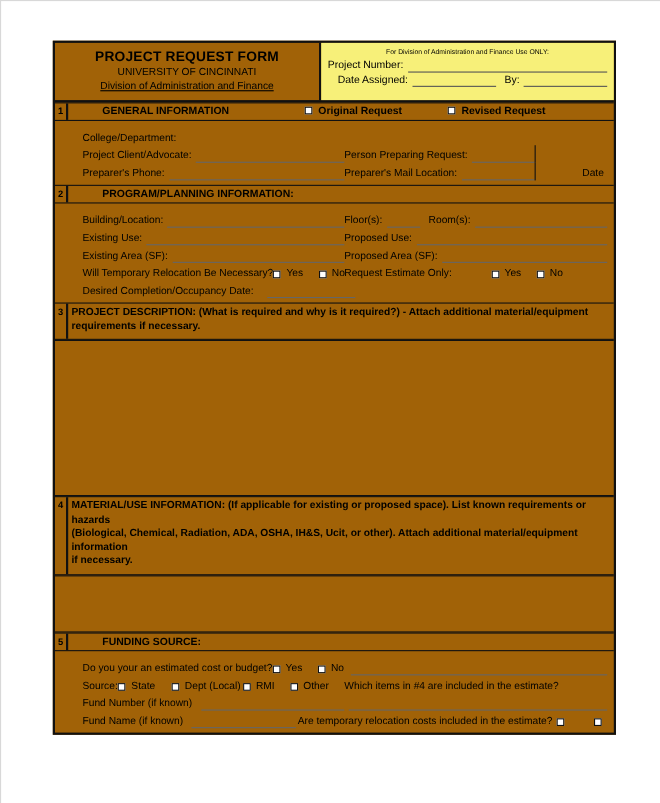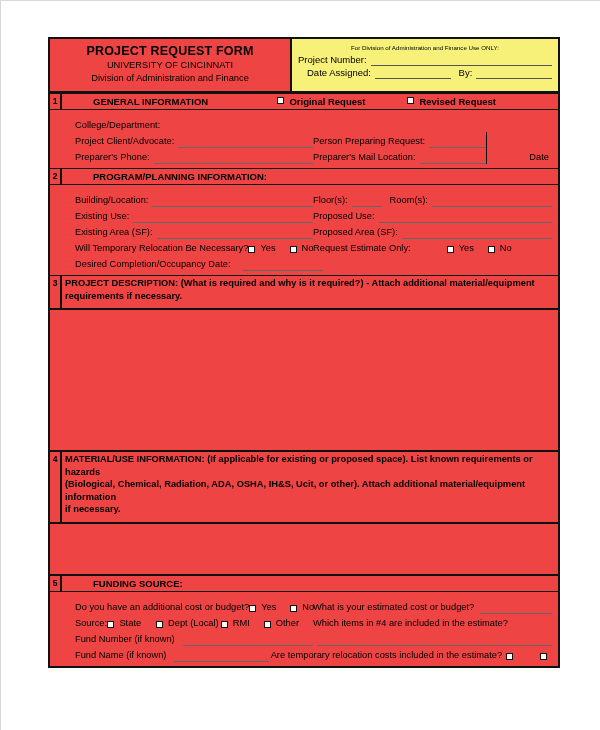--- a/index.html
+++ b/index.html
@@ -25,21 +25,21 @@
     border-left: 1px solid #d8d8d8;
     box-sizing: border-box;
   }
   .form {
     position: absolute;
     left: 47px;
     top: 36px;
     width: 512px;
     border: 2px solid #111;
     box-sizing: border-box;
-    background: #ef4444;
+    background: #a16207;
   }
 
   
   .title-band {
     display: flex;
     border-bottom: 2px solid #111;
   }
   .title-left {
     width: 242px;
     box-sizing: border-box;
@@ -53,20 +53,21 @@
     letter-spacing: .2px;
     line-height: 15px;
   }
   .title-sub1 {
     font-size: 9.3px;
     line-height: 13px;
   }
   .title-sub2 {
     font-size: 9.3px;
     line-height: 13px;
+    text-decoration: underline;
   }
   .title-right {
     flex: 1;
     background: #f7f079;
     box-sizing: border-box;
     padding: 4px 6px 4px 6px;
   }
   .ynote {
     font-size: 6.2px;
     text-align: center;
@@ -340,29 +341,28 @@
 
     <div class="sec-head">
       <div class="sec-num">5</div>
       <div class="sec-title">
         <span>FUNDING SOURCE:</span>
       </div>
     </div>
     <div class="sec-body">
       <div class="frow">
         <span class="cell fixed-left">
-          <span class="lbl">Do you have an additional cost or budget?</span>
+          <span class="lbl">Do you your an estimated cost or budget?</span>
           <span style="display:inline-block;width:20px"></span>
           <span class="cb"></span>
           <span class="cbtxt">Yes</span>
           <span class="cb"></span>
           <span class="cbtxt">No</span>
         </span>
         <span class="cell">
-          <span class="lbl">What is your estimated cost or budget?</span>
           <span class="tiny-rule w-line" style="margin-left:6px"></span>
         </span>
       </div>
       <div class="frow">
         <span class="cell fixed-left">
           <span class="lbl">Source:</span>
           <span style="display:inline-block;width:10px"></span>
           <span class="cb"></span>
           <span class="cbtxt">State</span>
           <span style="display:inline-block;width:24px"></span>

